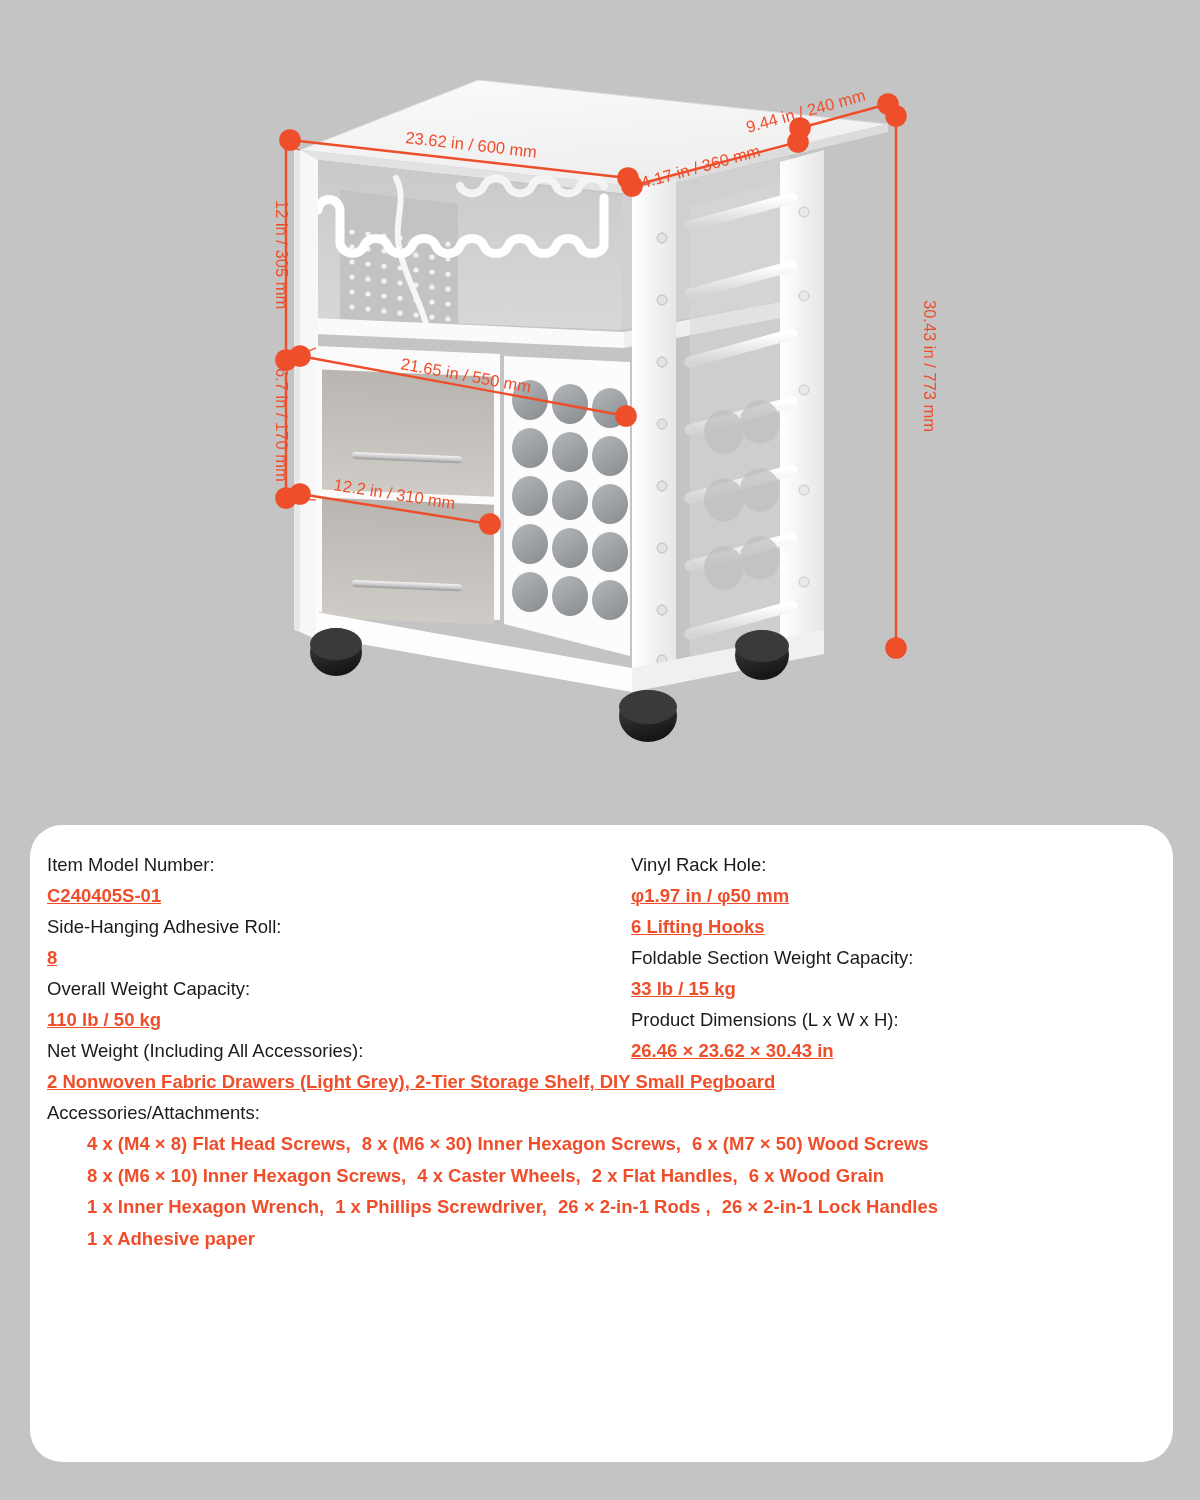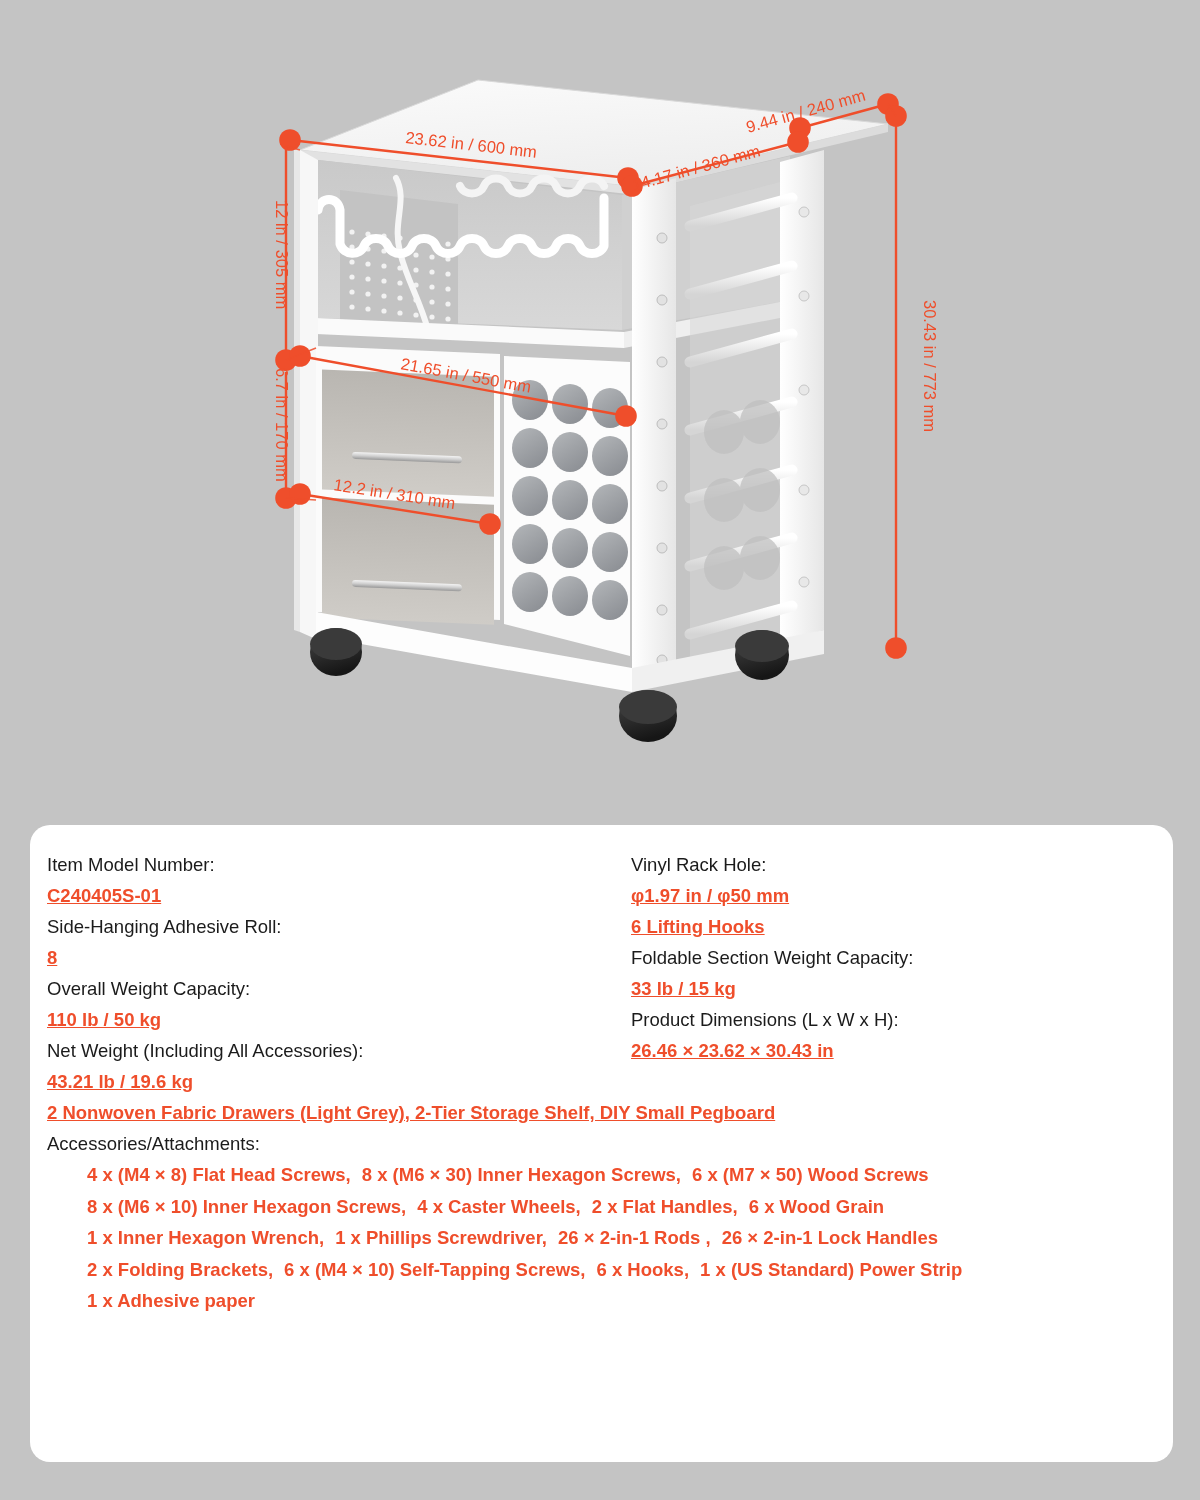--- a/index.html
+++ b/index.html
@@ -18,21 +18,21 @@
     background:#c4c4c4;
   }
   .svg-stage { position:absolute; left:0; top:0; width:1200px; height:800px; }
 
   
   #spec-card {
     position:absolute;
     left:30px; top:825px;
     width:1143px; height:637px;
     background:#ffffff;
-    border-radius:20px;
+    border-radius:32px;
   }
   .spec-cols {
     position:absolute; left:0; top:0; width:100%; height:100%;
     padding:24px 22px 0 17px;
   }
   .col-row { display:flex; }
   .col-l { width:584px; flex:0 0 584px; }
   .col-r { flex:1; }
 
   .lbl {
@@ -296,21 +296,20 @@
 
     <div class="col-row">
       <div class="col-l">
         <div class="lbl">Item Model Number:</div>
         <div class="val">C240405S-01</div>
         <div class="lbl">Side-Hanging Adhesive Roll:</div>
         <div class="val">8</div>
         <div class="lbl">Overall Weight Capacity:</div>
         <div class="val">110 lb / 50 kg</div>
         <div class="lbl">Net Weight (Including All Accessories):</div>
-        <div class="val">43.21 lb / 19.6 kg</div>
       </div>
       <div class="col-r">
         <div class="lbl">Vinyl Rack Hole:</div>
         <div class="val">φ1.97 in / φ50 mm</div>
         <div class="val">6 Lifting Hooks</div>
         <div class="lbl">Foldable Section Weight Capacity:</div>
         <div class="val">33 lb / 15 kg</div>
         <div class="lbl">Product Dimensions (L x W x H):</div>
         <div class="val">26.46 × 23.62 × 30.43 in</div>
       </div>
@@ -319,19 +318,18 @@
     <div>
       <div class="val">2 Nonwoven Fabric Drawers (Light Grey), 2-Tier Storage Shelf, DIY Small Pegboard</div>
     </div>
 
     <div>
       <div class="lbl">Accessories/Attachments:</div>
       <div id="accessories-list">
           <div class="acc-line"><span>4 x (M4 × 8) Flat Head Screws,</span><span class="gap"></span><span>8 x (M6 × 30) Inner Hexagon Screws,</span><span class="gap"></span><span>6 x (M7 × 50) Wood Screws</span></div>
           <div class="acc-line"><span>8 x (M6 × 10) Inner Hexagon Screws,</span><span class="gap"></span><span>4 x Caster Wheels,</span><span class="gap"></span><span>2 x Flat Handles,</span><span class="gap"></span><span>6 x Wood Grain</span></div>
           <div class="acc-line"><span>1 x Inner Hexagon Wrench,</span><span class="gap"></span><span>1 x Phillips Screwdriver,</span><span class="gap"></span><span>26 × 2-in-1 Rods ,</span><span class="gap"></span><span>26 × 2-in-1 Lock Handles</span></div>
-          <div class="acc-line"><span>2 x Folding Brackets,</span><span class="gap"></span><span>6 x (M4 × 10) Self-Tapping Screws,</span><span class="gap"></span><span>6 x Hooks,</span><span class="gap"></span><span>1 x (US Standard) Power Strip</span></div>
           <div class="acc-line"><span>1 x Adhesive paper</span></div>
         </div>
     </div>
 
   </div>
 </div>
 
 </body></html>

